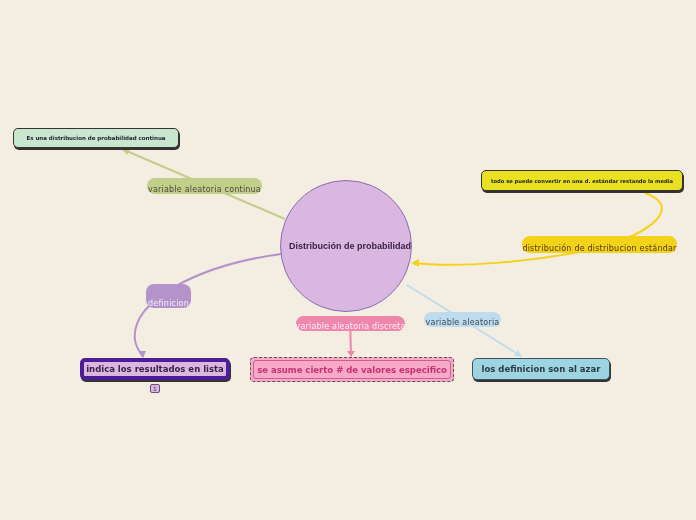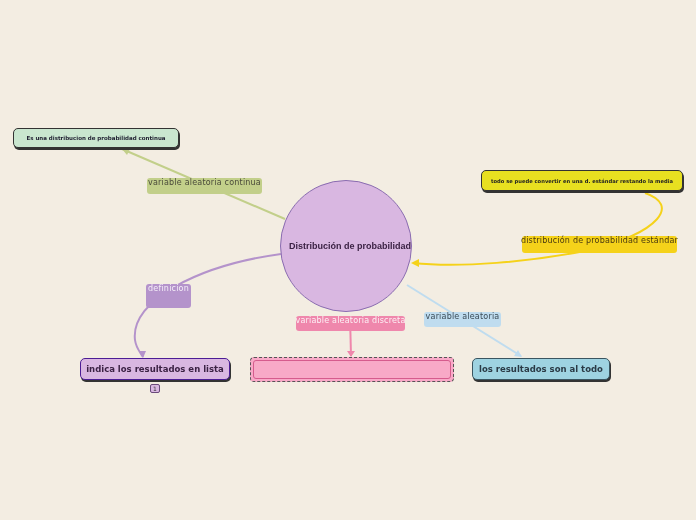--- a/index.html
+++ b/index.html
@@ -6,22 +6,22 @@
   body {
     width: 696px; height: 520px; background: #f3ede2; position: relative; overflow: hidden;
     font-family: "DejaVu Sans", sans-serif;
   }
   svg.links { position: absolute; left: 0; top: 0; }
   .node {
     position: absolute; box-sizing: border-box; display: flex; align-items: center; justify-content: center;
     border-radius: 5px; font-weight: bold; white-space: nowrap; text-align: center;
   }
   .label {
-    position: absolute; box-sizing: border-box; display: flex; align-items: flex-start; justify-content: center;
-    border-radius: 3px; font-size: 8px; white-space: nowrap; letter-spacing: 0.2px;
+    position: absolute; box-sizing: border-box; display: flex; align-items: flex-end; justify-content: center;
+    border-radius: 8px; font-size: 8px; white-space: nowrap; letter-spacing: 0.2px;
   }
   .central {
     position: absolute; left: 280px; top: 180px; width: 132px; height: 132px; border-radius: 50%;
     background: #d9b7e1; border: 1px solid #8a6cb0; box-sizing: border-box;
     display: flex; align-items: center; justify-content: flex-end;
     font-family: "Liberation Sans", sans-serif; font-weight: bold; font-size: 9px; color: #3b2244;
   }
   .shadow { box-shadow: 1px 2px 0 #333; }
   .badge {
     position: absolute; left: 150px; top: 384px; width: 10px; height: 9px; border-radius: 2px;
@@ -58,38 +58,39 @@
   <span>Es una distribucion de probabilidad continua</span>
 </div>
 <div class="label" style="left:147px;top:178px;width:115px;height:16px;background:#c2cf8a;color:#4a4a3a;">
   <span>variable aleatoria continua</span>
 </div>
 
 <div class="node shadow" style="left:481px;top:170px;width:202px;height:21px;background:#e8e020;border:1px solid #333;font-size:5.2px;color:#222;">
   <span>todo se puede convertir en una d. estándar restando la media</span>
 </div>
 <div class="label" style="left:522px;top:236px;width:155px;height:17px;background:#f5d21a;color:#4a3a10;">
-  <span>distribución de probabilidad estándar</span>
+  <span>distribución de distribucion estándar</span>
 </div>
 
 <div class="label" style="left:146px;top:284px;width:45px;height:24px;background:#b493cb;color:#f4eef8;">
   <span>definicion</span>
 </div>
-<div class="node shadow" style="left:80px;top:358px;width:150px;height:22px;background:#d9b7e1;border:1px solid #4c1d95;font-size:8.5px;color:#3b2244;">
+<div class="node shadow" style="left:80px;top:358px;width:150px;height:22px;background:#d9b7e1;border:4px solid #4c1d95;font-size:8.5px;color:#3b2244;">
   <span>indica los resultados en lista</span>
 </div>
 <div class="badge">
   <span>1</span>
 </div>
 
 <div class="label" style="left:296px;top:316px;width:109px;height:15px;background:#ef87ac;color:#fdf0f5;">
   <span>variable aleatoria discreta</span>
 </div>
 <div class="node" style="left:250px;top:357px;width:204px;height:25px;background:#f8a9c7;border:1px dashed #555;border-radius:4px;font-size:8.5px;color:#c2336f;">
   <div style="position:absolute;left:2px;top:2px;right:2px;bottom:2px;border:1px solid #d65b8d;border-radius:3px;"></div>
+  <span style="position:relative;">se asume cierto # de valores especifico</span>
 </div>
 
 <div class="label" style="left:424px;top:312px;width:77px;height:15px;background:#bfdcef;color:#3a4a55;">
   <span>variable aleatoria</span>
 </div>
 <div class="node shadow" style="left:472px;top:358px;width:138px;height:22px;background:#9ed3e1;border:1px solid #3a5560;font-size:8.5px;color:#2a3a45;">
-  <span>los resultados son al todo</span>
+  <span>los definicion son al azar</span>
 </div>
 
 </body></html>

